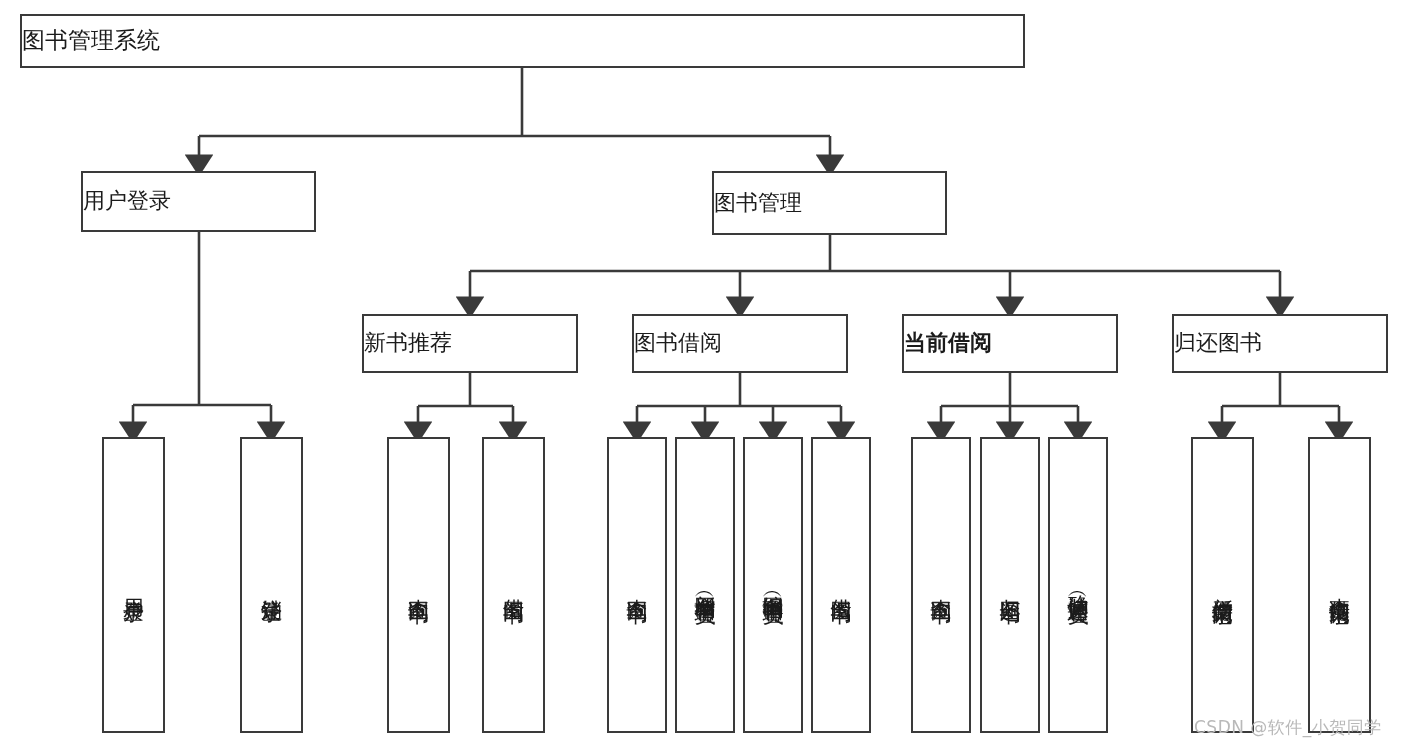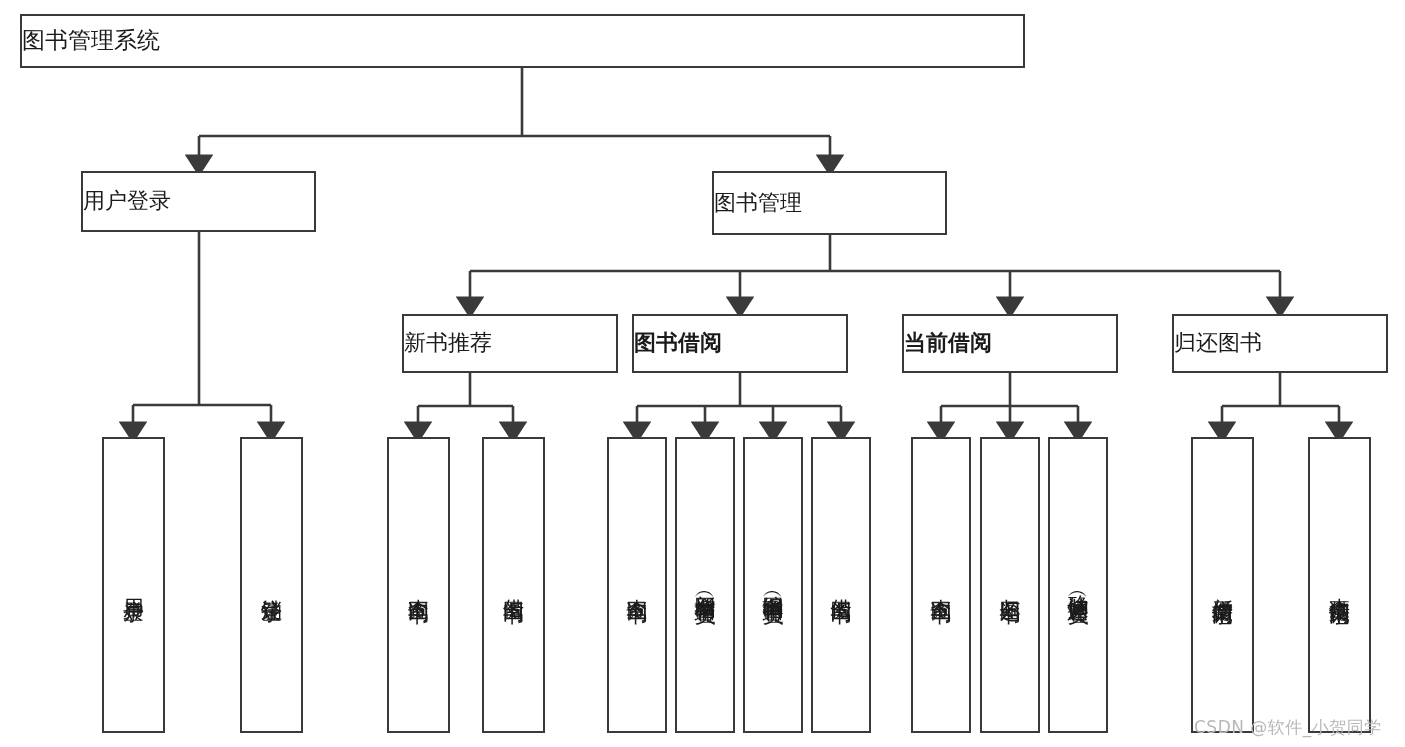--- a/index.html
+++ b/index.html
@@ -130,24 +130,24 @@
     <span class="cap">图书管理系统</span>
   </div>
 
   <div class="node horiz" style="left:81px; top:171px; width:235px; height:61px;">
     <span class="cap">用户登录</span>
   </div>
   <div class="node horiz" style="left:712px; top:171px; width:235px; height:64px;">
     <span class="cap">图书管理</span>
   </div>
 
-  <div class="node horiz" style="left:362px; top:314px; width:216px; height:59px;margin-left:40px;">
+  <div class="node horiz" style="left:362px; top:314px; width:216px; height:59px;">
     <span class="cap">新书推荐</span>
   </div>
-  <div class="node horiz" style="left:632px; top:314px; width:216px; height:59px;font-weight:bold;">
+  <div class="node horiz" style="left:632px; top:314px; width:216px; height:59px;">
     <span class="cap">图书借阅</span>
   </div>
   <div class="node horiz" style="left:902px; top:314px; width:216px; height:59px;font-weight:bold;">
     <span class="cap">当前借阅</span>
   </div>
   <div class="node horiz" style="left:1172px; top:314px; width:216px; height:59px;">
     <span class="cap">归还图书</span>
   </div>
 
   <div class="node vert" style="left:102px; top:437px; width:63px; height:296px;">

